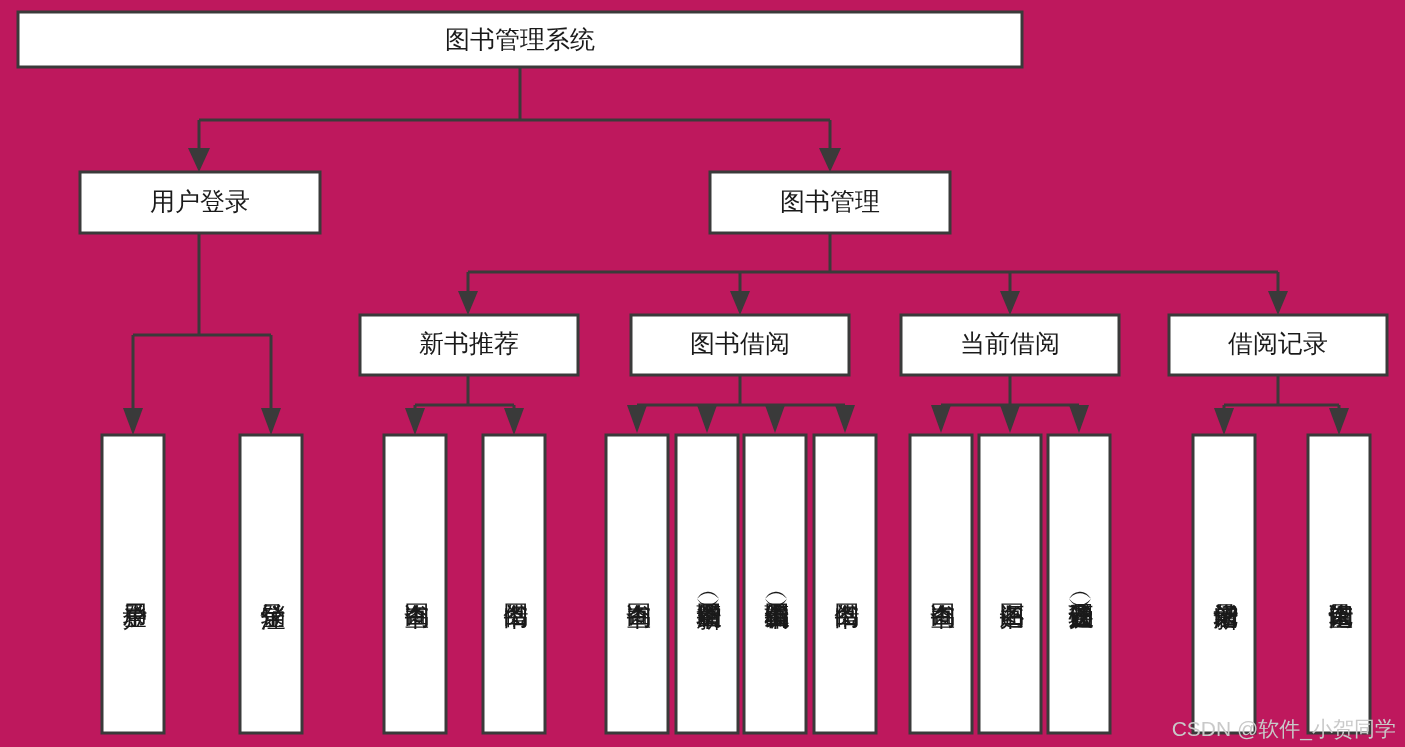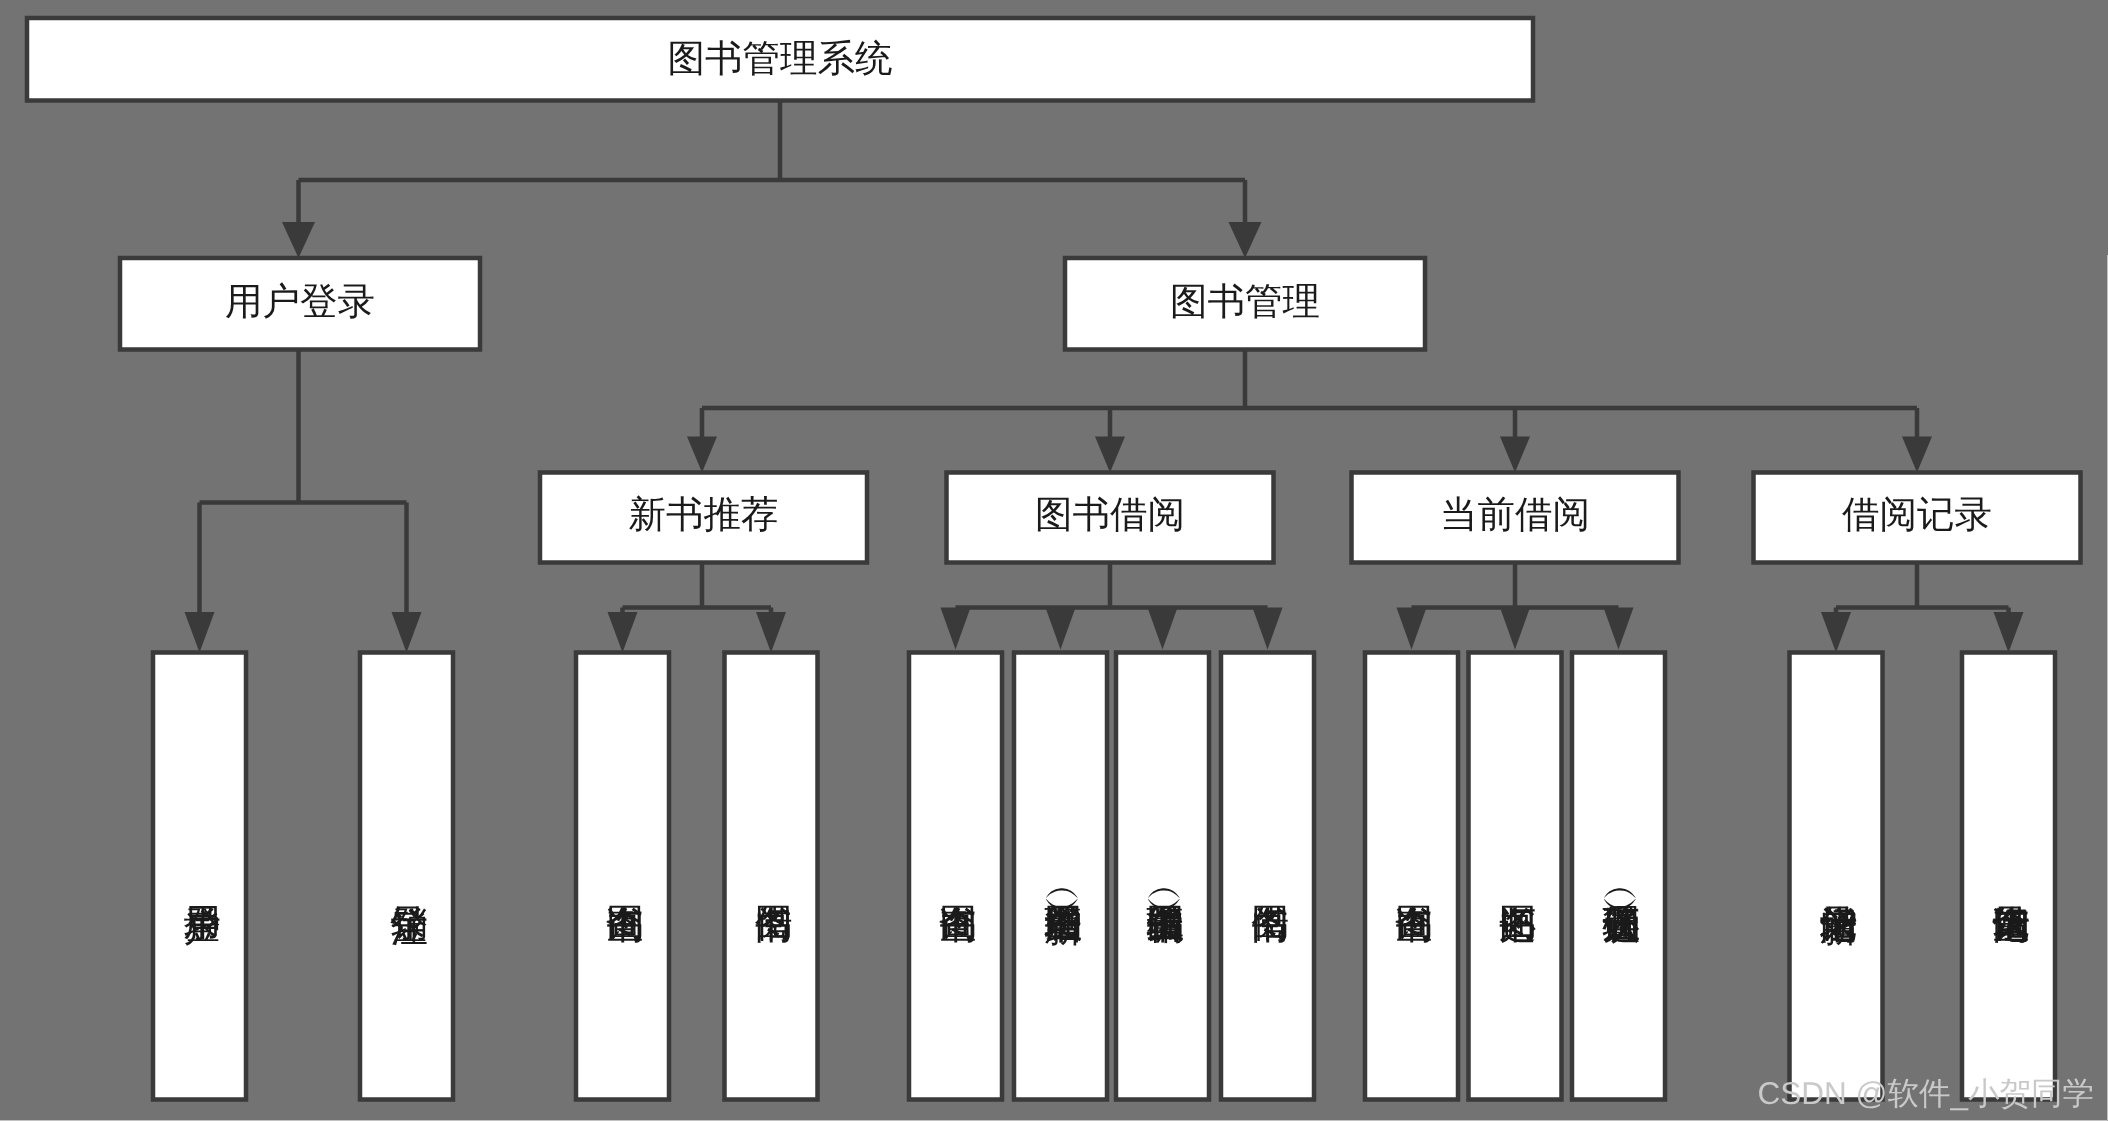--- a/index.html
+++ b/index.html
@@ -8,21 +8,21 @@
     padding: 0;
     background: #ffffff;
   }
   body {
     font-family: "Liberation Sans", "DejaVu Sans", sans-serif;
   }
   #diagram-root {
     position: relative;
     width: 1405px;
     height: 747px;
-    background: #737373;
+    background: #be185d;
     overflow: hidden;
     text-align: center;
   }
   svg#diagram-svg {
     position: absolute;
     left: 0;
     top: 0;
     width: 1405px;
     height: 747px;
     display: block;

